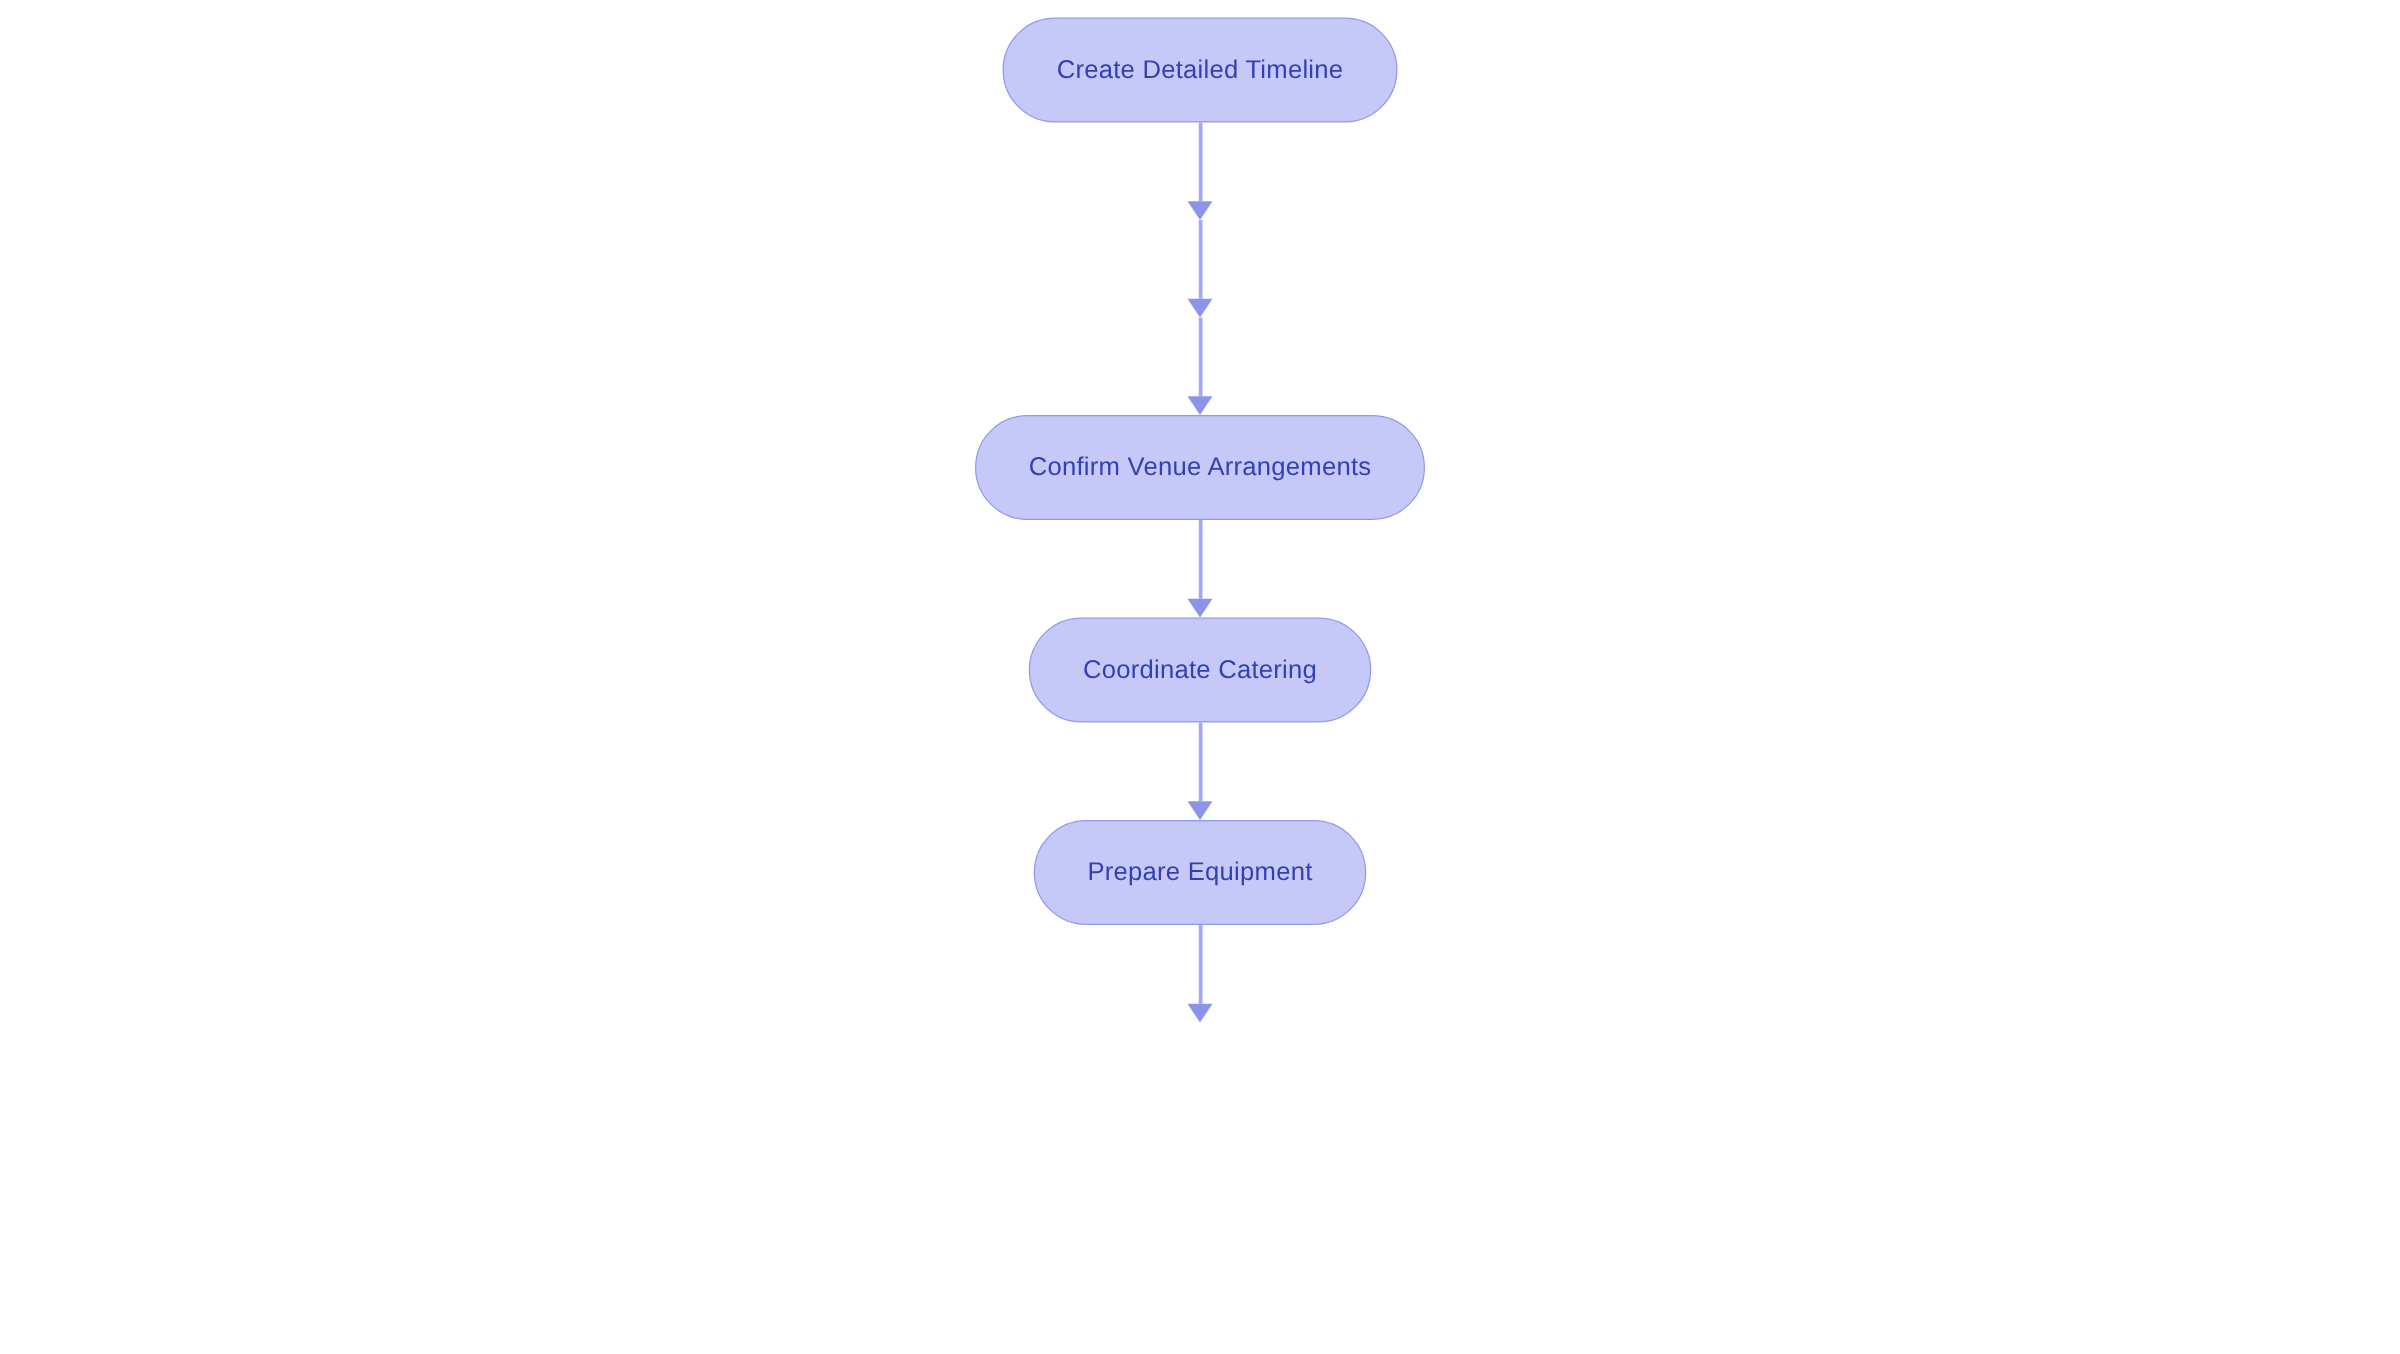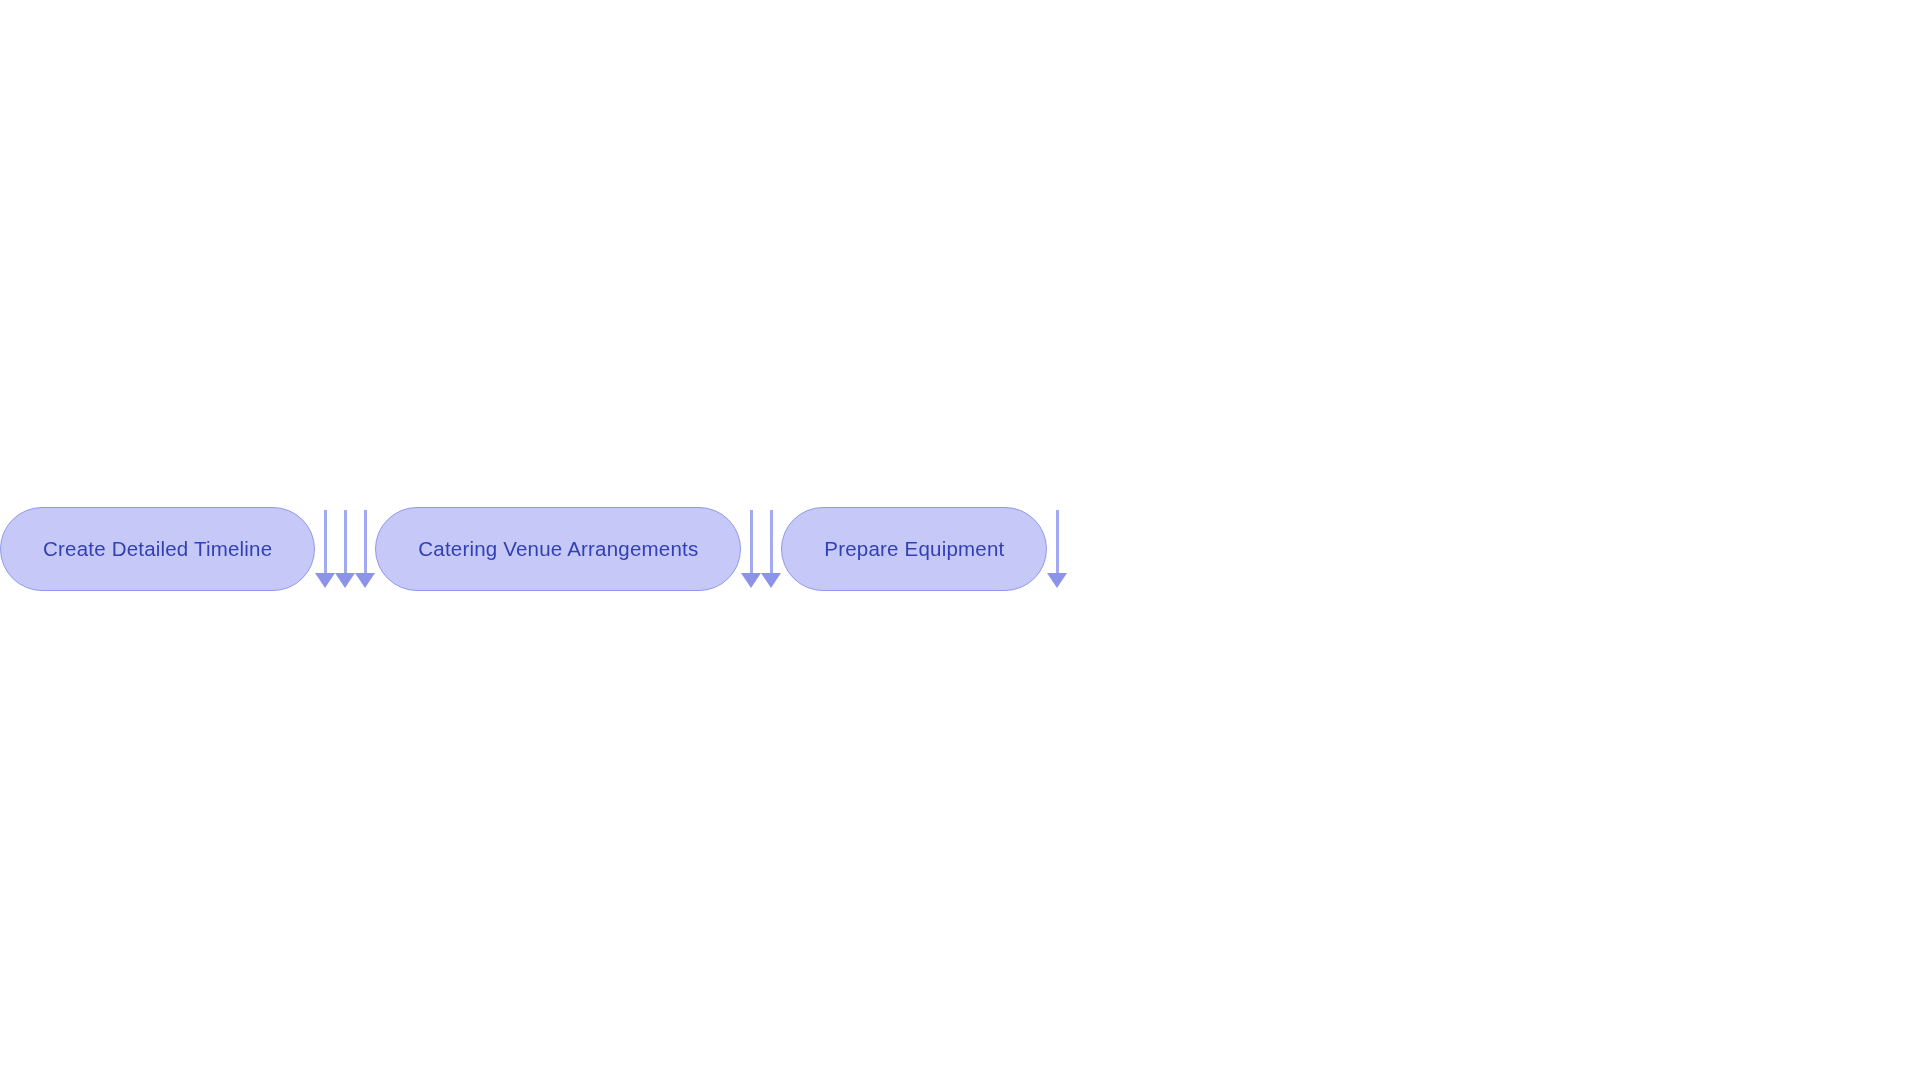--- a/index.html
+++ b/index.html
@@ -13,21 +13,21 @@
     font-family: "Liberation Sans", sans-serif;
     overflow: hidden;
   }
   .canvas {
     position: relative;
     width: 1920px;
     height: 1083px;
     box-sizing: border-box;
     padding-top: 14px;
     display: flex;
-    flex-direction: row;
+    flex-direction: column;
     align-items: center;
     background: var(--bg, #ffffff);
   }
   .node {
     box-sizing: border-box;
     height: 84px;
     min-height: 84px;
     border-radius: 42px;
     background: var(--node-fill, #c6c9f7);
     border: 1.5px solid var(--node-border, #9098ed);
@@ -71,25 +71,26 @@
       <div class="head"></div>
     </div>
     <div class="arrow">
       <div class="line"></div>
       <div class="head"></div>
     </div>
     <div class="arrow">
       <div class="line"></div>
       <div class="head"></div>
     </div>
-    <div class="node">Catering Venue Arrangements</div>
+    <div class="node">Confirm Venue Arrangements</div>
     <div class="arrow">
       <div class="line"></div>
       <div class="head"></div>
     </div>
+    <div class="node">Coordinate Catering</div>
     <div class="arrow">
       <div class="line"></div>
       <div class="head"></div>
     </div>
     <div class="node">Prepare Equipment</div>
     <div class="arrow">
       <div class="line"></div>
       <div class="head"></div>
     </div>
   </div>

